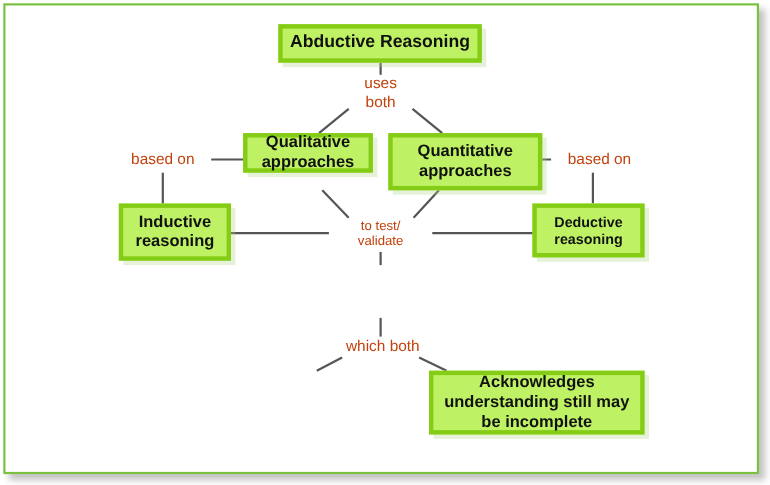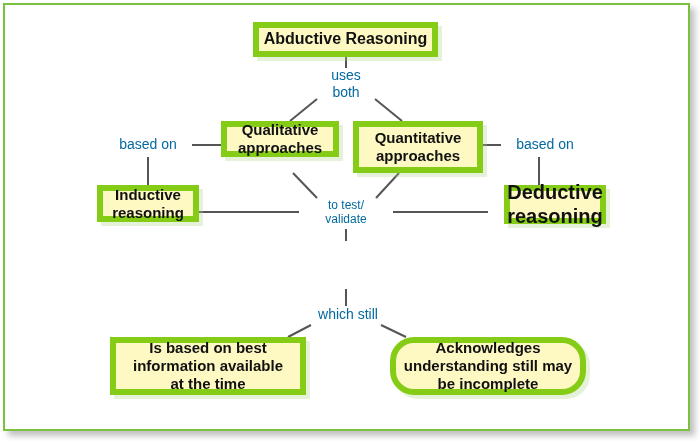--- a/index.html
+++ b/index.html
@@ -29,52 +29,52 @@
   #edges {
     position: absolute;
     left: 0;
     top: 0;
     width: 700px;
     height: 441px;
     pointer-events: none;
   }
   .node {
     position: absolute;
-    border: 6px solid #84cc16;
-    background: #fef9c3;
+    border: 4px solid #84cc16;
+    background: #bef264;
     box-shadow: 4px 4px 0 0 rgba(168, 212, 128, 0.30);
     box-sizing: border-box;
     display: flex;
     align-items: center;
     justify-content: center;
     text-align: center;
     color: #111111;
     font-weight: bold;
     line-height: 1.18;
     white-space: pre-line;
   }
   .edge-label {
     position: absolute;
-    color: #0369a1;
+    color: #c2410c;
     font-weight: normal;
     text-align: center;
     line-height: 1.2;
     white-space: pre-line;
     background: transparent;
   }
 
   
   #node-root       { left: 253px; top: 22px;  width: 185px; height: 35px; font-size: 16px; }
   #node-qual       { left: 221px; top: 121px; width: 118px; height: 36px; font-size: 15px; }
-  #node-quant      { left: 353px; top: 121px; width: 130px; height: 52px; font-size: 15px; }
-  #node-inductive  { left: 97px;  top: 185px; width: 102px; height: 37px; font-size: 15px; }
-  #node-deductive  { left: 504px; top: 185px; width: 102px; height: 39px; font-size: 20px; }
+  #node-quant      { left: 353px; top: 121px; width: 140px; height: 52px; font-size: 15px; }
+  #node-inductive  { left: 108px;  top: 185px; width: 102px; height: 52px; font-size: 15px; }
+  #node-deductive  { left: 484px; top: 185px; width: 102px; height: 49px; font-size: 13px; }
   #node-expertise  { left: 263px; top: 241px; width: 164px; height: 48px; font-size: 15px; }
   #node-bottom-l   { left: 110px; top: 337px; width: 196px; height: 58px; font-size: 15px; }
-  #node-bottom-r   { left: 390px; top: 337px; width: 196px; height: 58px; font-size: 15px; border-radius: 24px; }
+  #node-bottom-r   { left: 390px; top: 337px; width: 196px; height: 58px; font-size: 15px; }
 
   
   #label-uses      { left: 303px; top: 67px;  width: 86px;  font-size: 14px; }
   #label-based-l   { left: 106px; top: 136px; width: 84px;  font-size: 14px; }
   #label-based-r   { left: 503px; top: 136px; width: 84px;  font-size: 14px; }
   #label-totest    { left: 300px; top: 198px; width: 92px;  font-size: 12px; }
   #label-whichboth { left: 300px; top: 306px; width: 96px;  font-size: 14px; }
 </style>
 </head>
 <body>
@@ -126,33 +126,30 @@
   <div class="node" id="node-quant">Quantitative
 approaches</div>
 
   <div class="node" id="node-inductive">Inductive
 reasoning</div>
 
   <div class="node" id="node-deductive">Deductive
 reasoning</div>
 
 
-  <div class="node" id="node-bottom-l">Is based on best
-information available
-at the time</div>
 
   <div class="node" id="node-bottom-r">Acknowledges
 understanding still may
 be incomplete</div>
 
   <div class="edge-label" id="label-uses">uses
 both</div>
 
   <div class="edge-label" id="label-based-l">based on</div>
 
   <div class="edge-label" id="label-based-r">based on</div>
 
   <div class="edge-label" id="label-totest">to test/
 validate</div>
 
-  <div class="edge-label" id="label-whichboth">which still</div>
+  <div class="edge-label" id="label-whichboth">which both</div>
 
 </div>
 
 </body></html>

